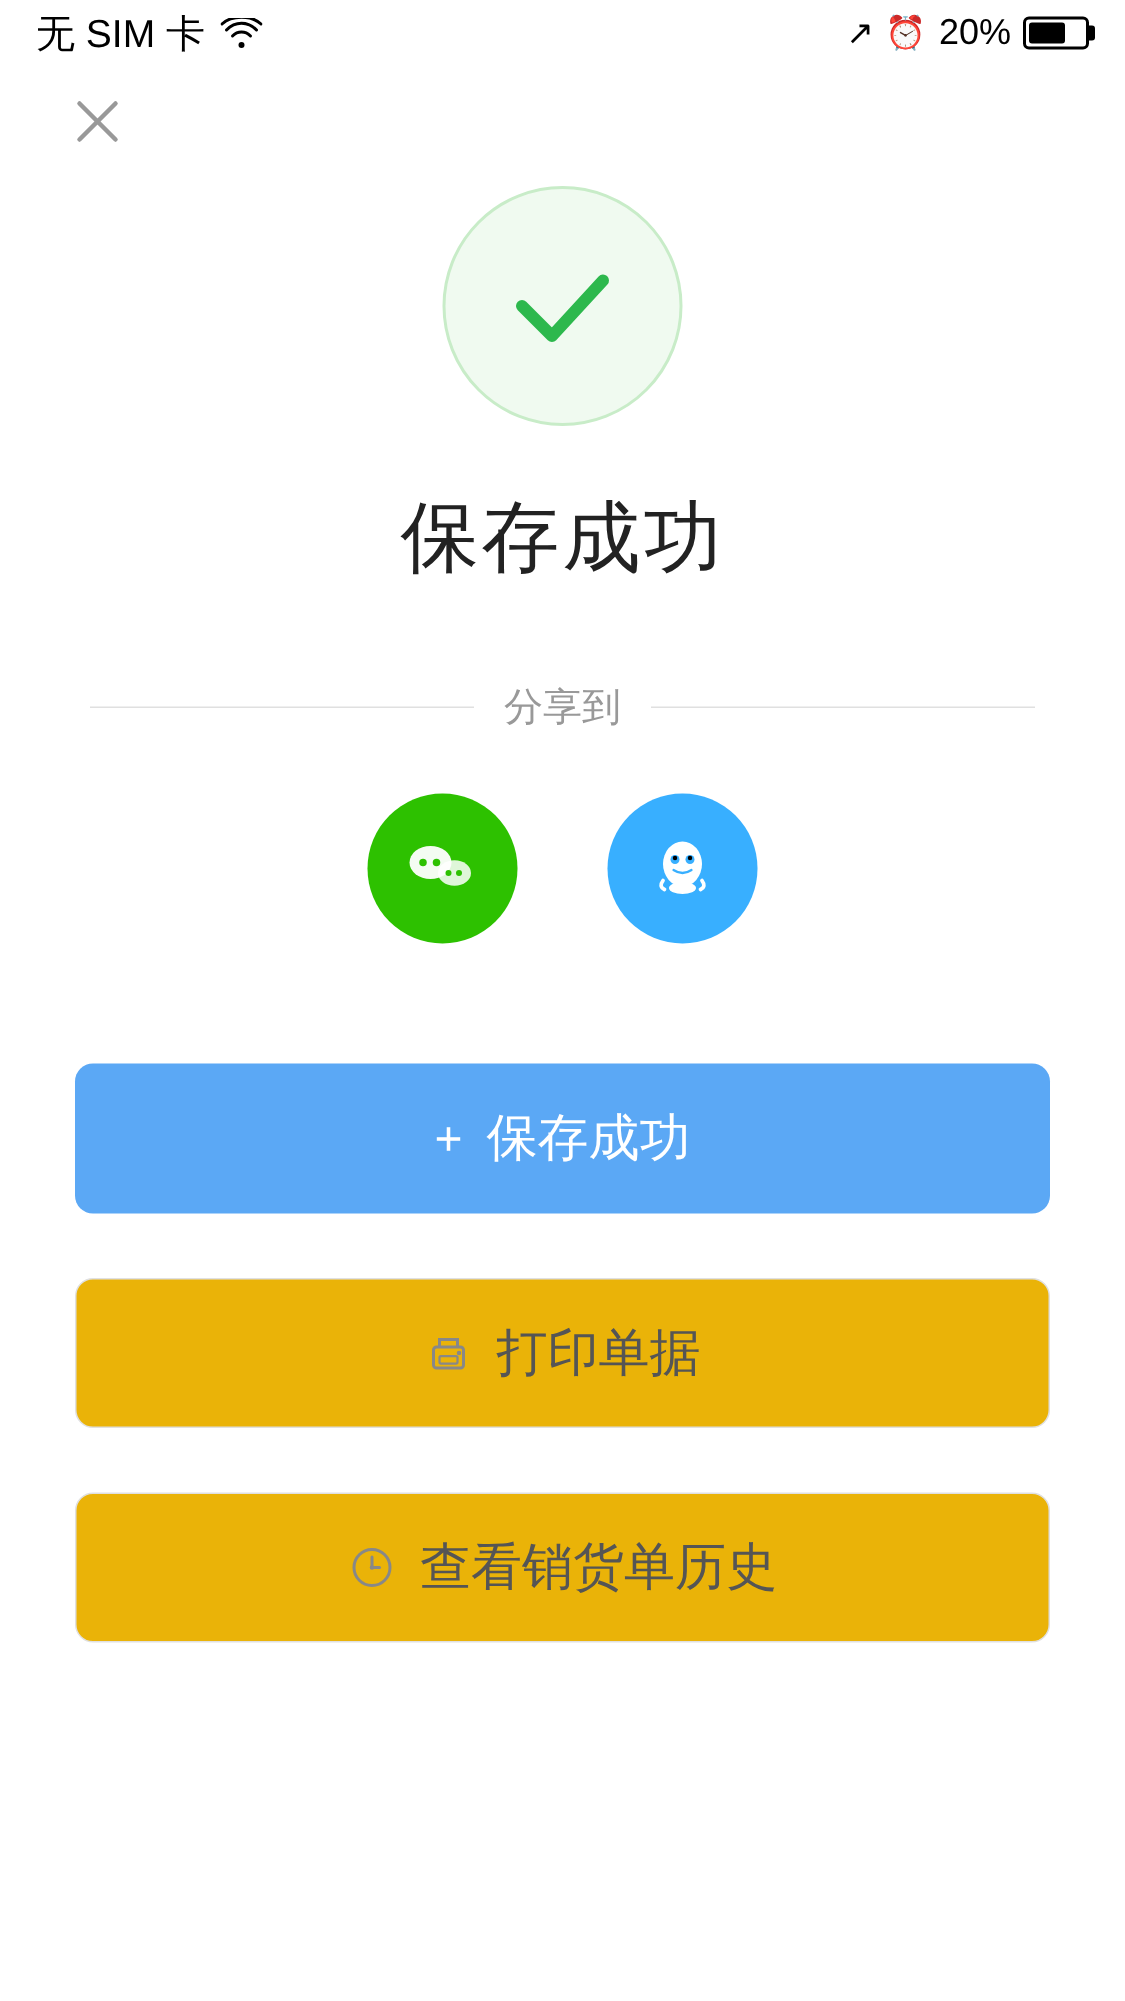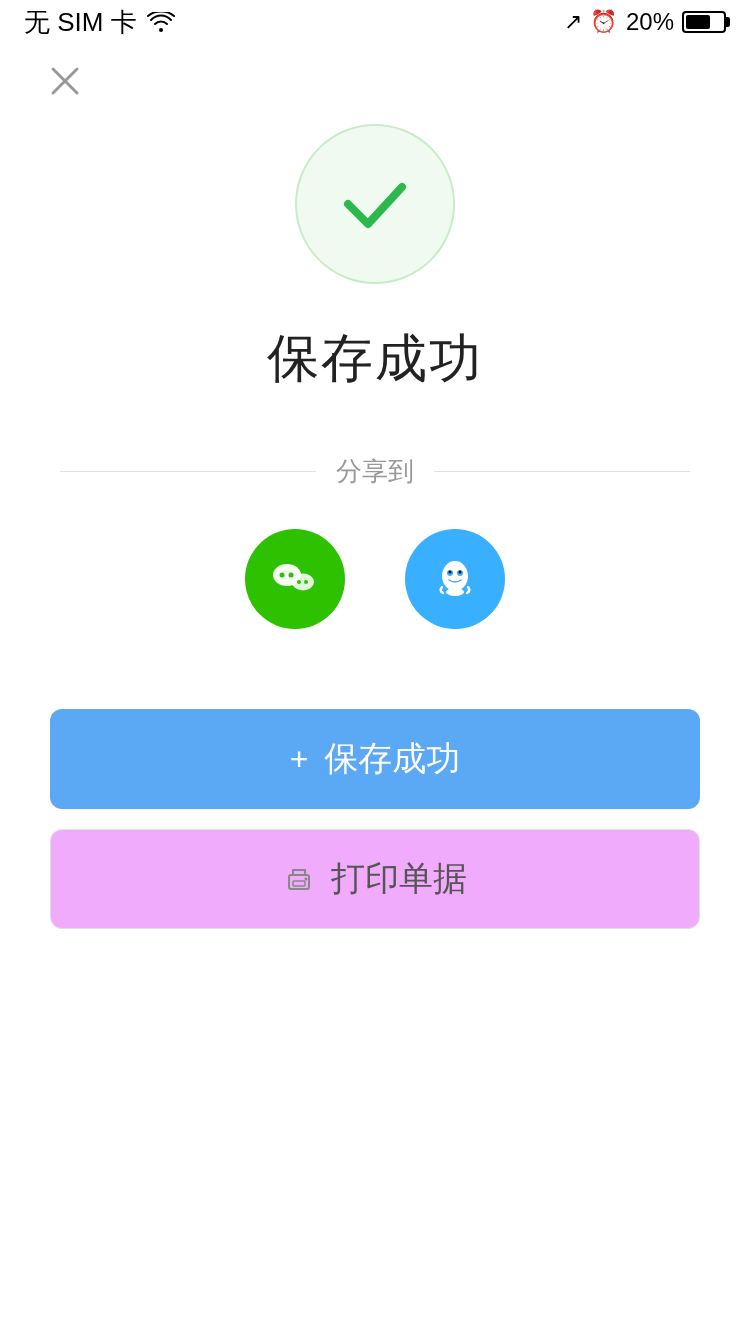--- a/index.html
+++ b/index.html
@@ -191,23 +191,24 @@
       font-size: 34px;
       cursor: pointer;
       gap: 16px;
     }
     .action-btn-primary {
       background: #5BA8F5;
       color: #fff;
       border: none;
     }
     .action-btn-secondary {
-      background: #f0abfc;
+      background: #eab308;
       color: #555;
       border: 1px solid #e0e0e0;
+      margin-top: 23px;
     }
     .btn-icon {
       font-size: 32px;
       display: flex;
       align-items: center;
     }
   </style>
 </head>
 <body>
 
@@ -296,16 +297,27 @@
         <svg width="32" height="32" viewBox="0 0 32 32" fill="none">
           <rect x="6" y="12" width="20" height="14" rx="2" stroke="#888" stroke-width="2" fill="none"></rect>
           <path d="M10 12V7h12v5" stroke="#888" stroke-width="2" fill="none"></path>
           <rect x="10" y="18" width="12" height="5" rx="1" stroke="#888" stroke-width="1.5" fill="none"></rect>
           <circle cx="23" cy="16" r="1.5" fill="#888"></circle>
         </svg>
       </span>
       <span>打印单据</span>
     </button>
 
+    <button class="action-btn action-btn-secondary">
+      <span class="btn-icon">
+        <svg width="32" height="32" viewBox="0 0 32 32" fill="none">
+          <circle cx="16" cy="16" r="12" stroke="#888" stroke-width="2" fill="none"></circle>
+          <circle cx="16" cy="16" r="1.5" fill="#888"></circle>
+          <path d="M16 16 L16 9" stroke="#888" stroke-width="2" stroke-linecap="round"></path>
+          <path d="M16 16 L21 16" stroke="#888" stroke-width="2" stroke-linecap="round"></path>
+        </svg>
+      </span>
+      <span>查看销货单历史</span>
+    </button>
 
   </div>
 
 </div>
 
 </body></html>

